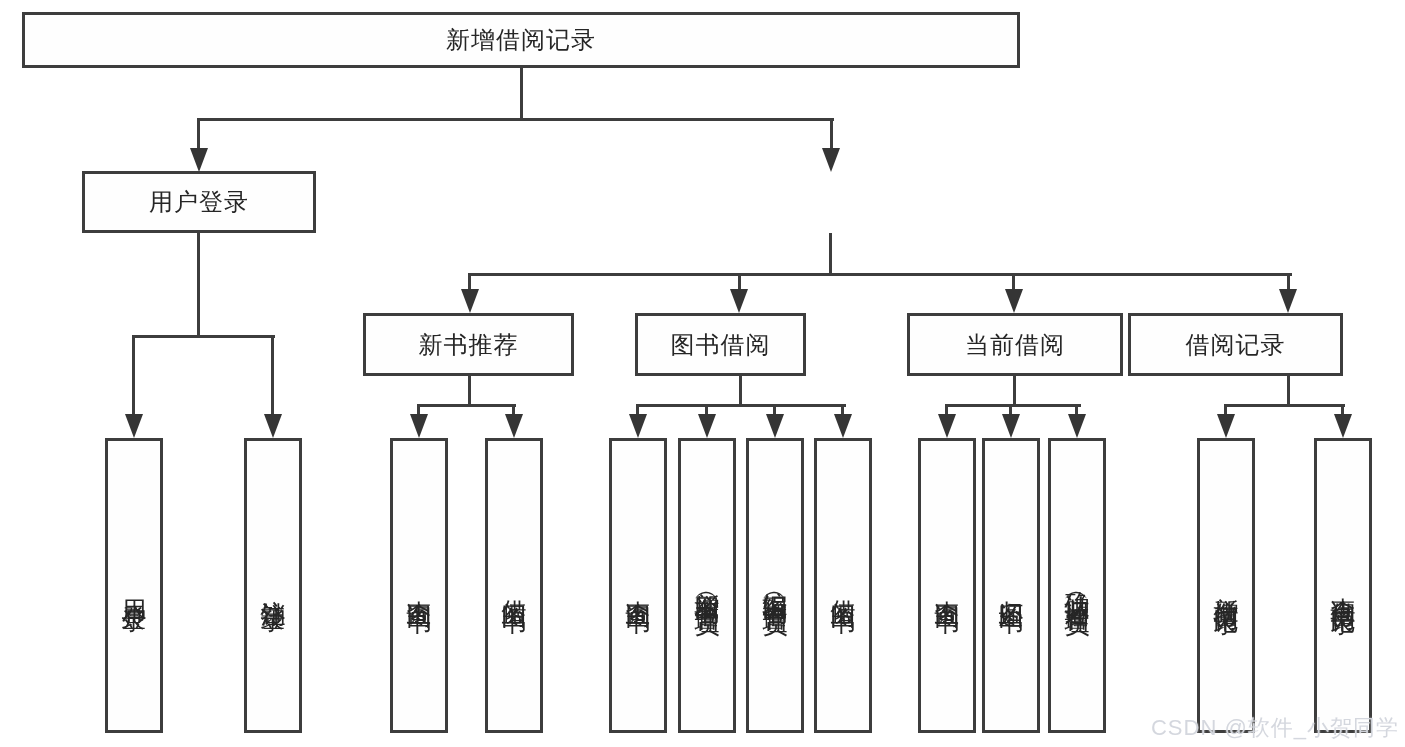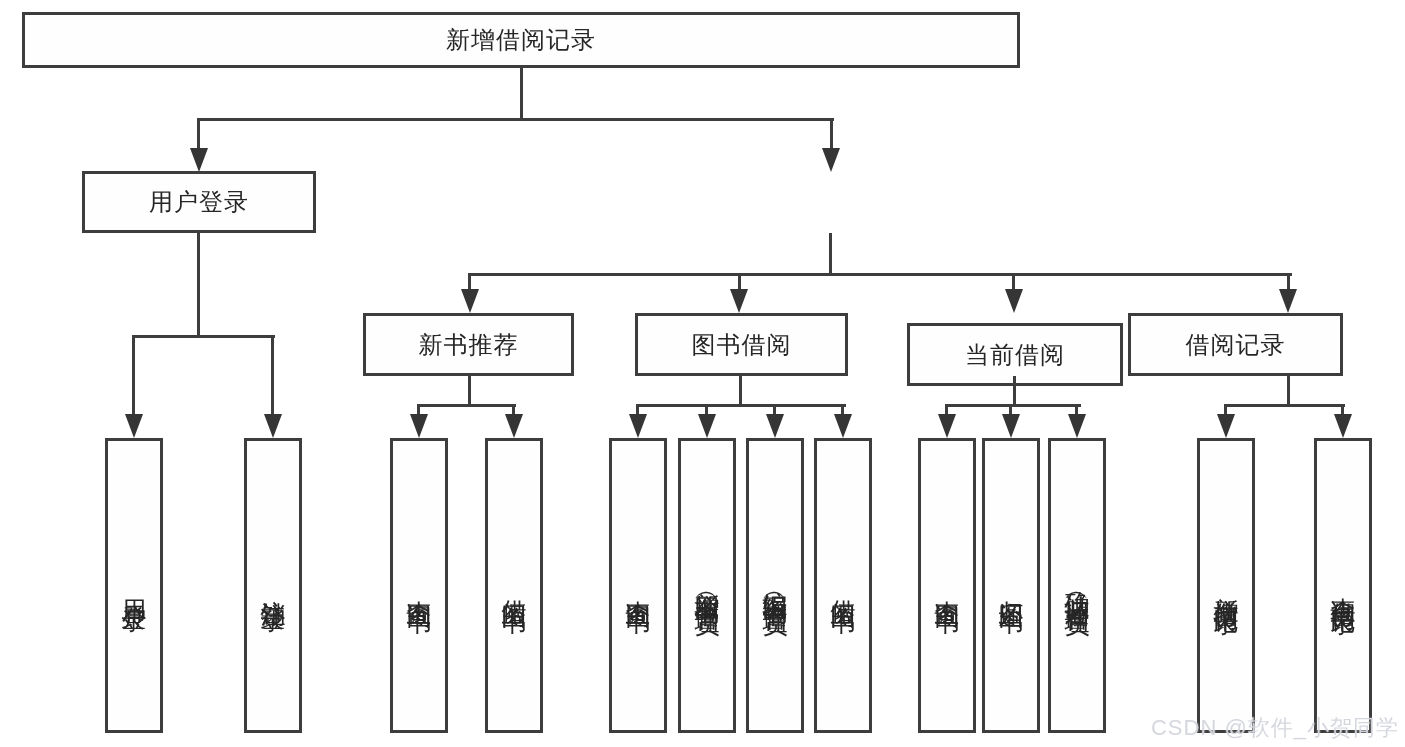--- a/index.html
+++ b/index.html
@@ -100,24 +100,24 @@
   <div class="cl v" style="left:738px; top:273px; height:18px;"></div>
   <div class="arrow" style="left:730px; top:289px;"></div>
   <div class="cl v" style="left:1012px; top:273px; height:18px;"></div>
   <div class="arrow" style="left:1005px; top:289px;"></div>
   <div class="cl v" style="left:1287px; top:273px; height:18px;"></div>
   <div class="arrow" style="left:1279px; top:289px;"></div>
 
   <div class="node" style="left:363px; top:313px; width:211px; height:63px;">
     <span>新书推荐</span>
   </div>
-  <div class="node" style="left:635px; top:313px; width:213px; height:63px;">
+  <div class="node" style="left:635px; top:313px; width:171px; height:63px;">
     <span>图书借阅</span>
   </div>
-  <div class="node" style="left:907px; top:323px; width:216px; height:63px;">
+  <div class="node" style="left:907px; top:313px; width:216px; height:63px;">
     <span>当前借阅</span>
   </div>
   <div class="node" style="left:1128px; top:313px; width:215px; height:63px;text-align:right;">
     <span>借阅记录</span>
   </div>
 
   <div class="cl v" style="left:468px; top:376px; height:31px;"></div>
   <div class="cl h" style="left:417px; top:404px; width:99px;"></div>
   <div class="cl v" style="left:417px; top:404px; height:13px;"></div>
   <div class="arrow" style="left:410px; top:414px;"></div>

